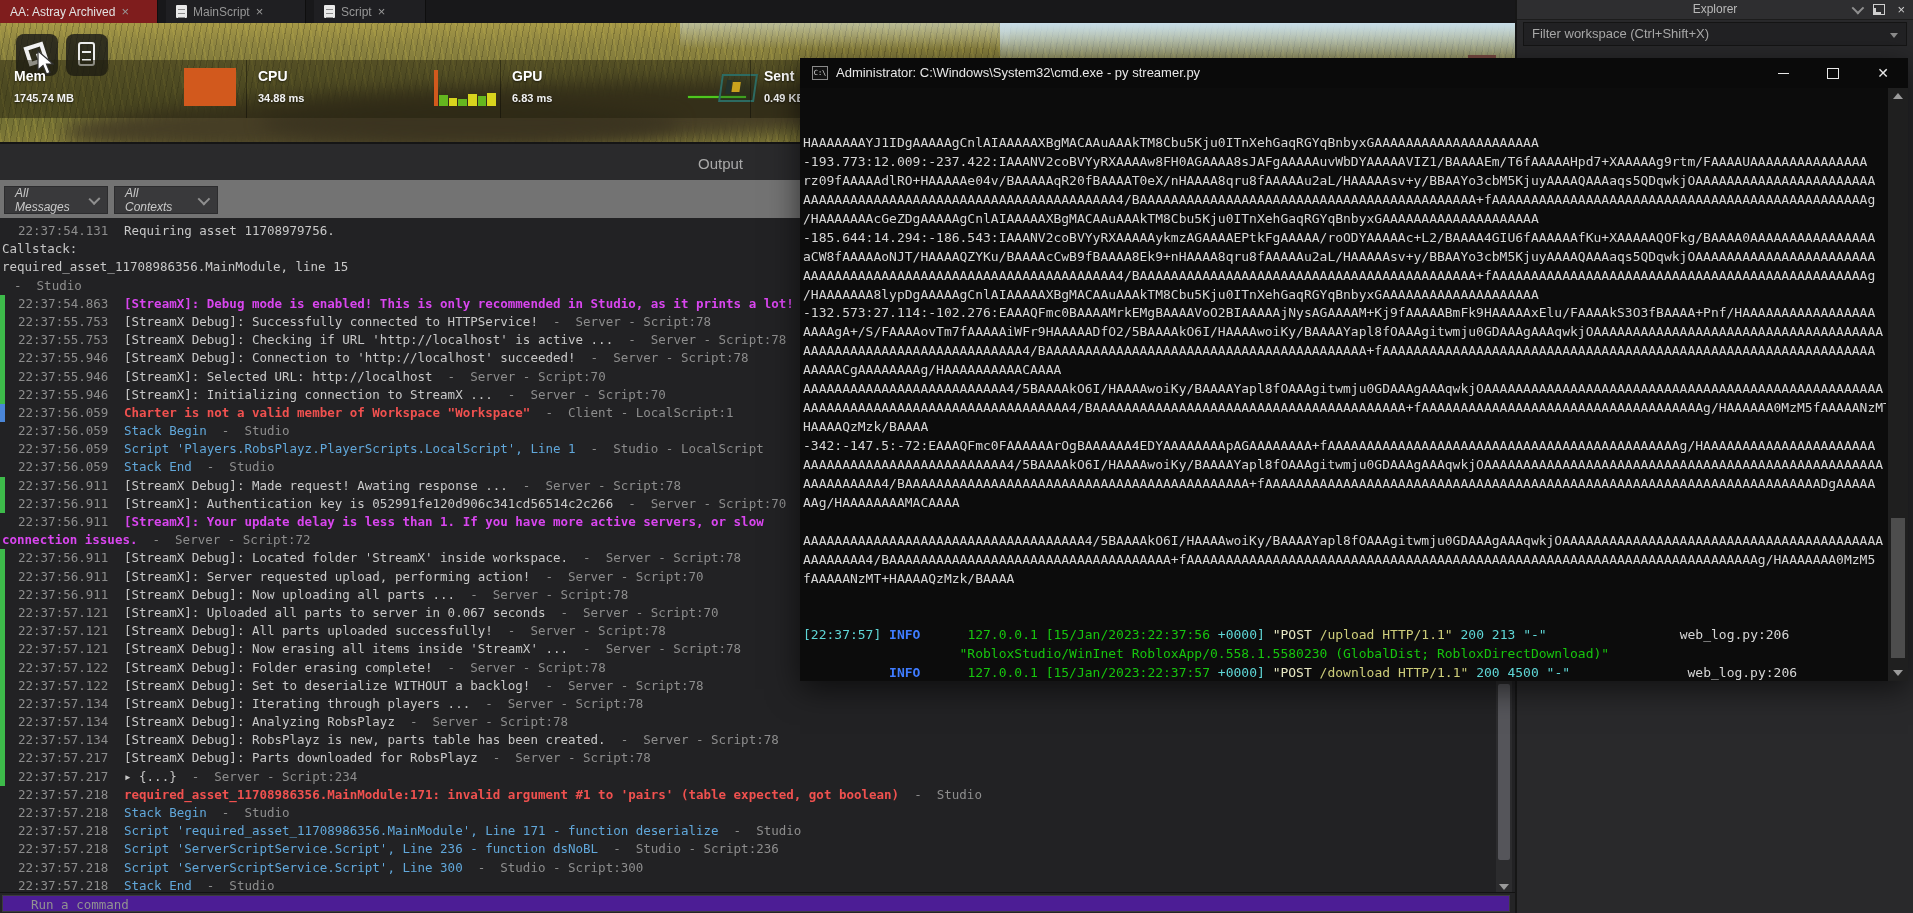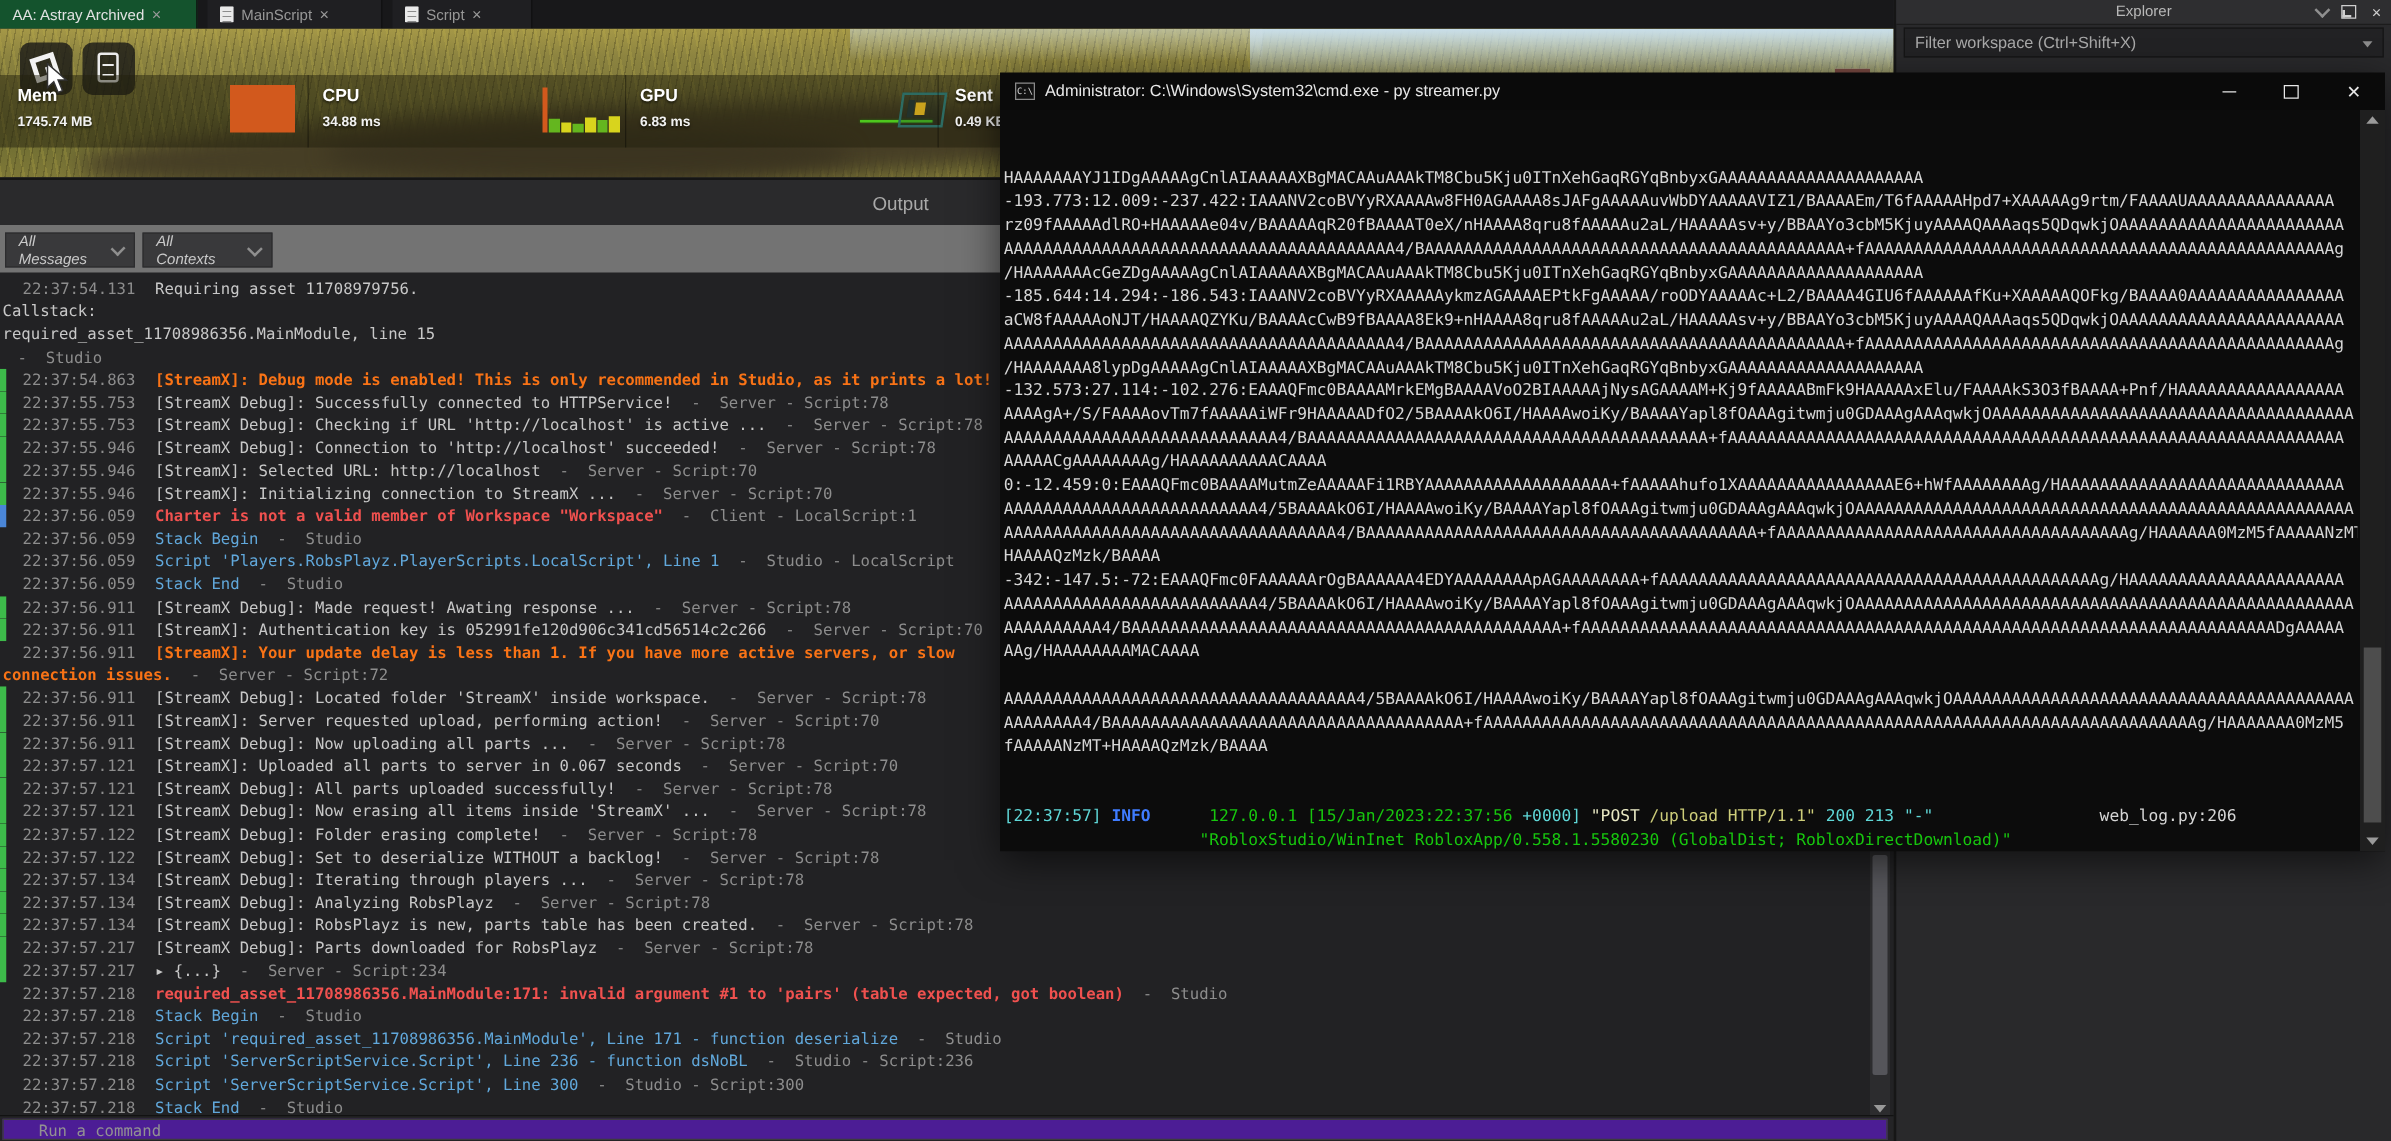--- a/index.html
+++ b/index.html
@@ -1,21 +1,21 @@
 <!DOCTYPE html>
 <html><head>
 <meta charset="utf-8">
 <style>
   html,body{margin:0;padding:0;background:#111;}
   #stage{position:relative;width:1913px;height:913px;overflow:hidden;
          font-family:"Liberation Sans",sans-serif;background:#222224;}
   
   .tabbar{position:absolute;left:0;top:0;width:1515px;height:23px;background:#18181a;border-bottom:1px solid #101010;}
   .tab{position:absolute;top:0;height:23px;display:flex;align-items:center;gap:6px;padding:0 10px;box-sizing:border-box;color:#979797;font-size:12px;background:#1f1f22;border-right:1px solid #0e0e0e;}
-  .tab.active{background:#14532d;color:#e2e2e2;}
+  .tab.active{background:#7f1d1d;color:#e2e2e2;}
   .tab .x{color:#9a9a9a;font-size:13px;line-height:1;}
   .doc-icon{display:inline-block;width:11px;height:13px;background:#e9e9e9;border-radius:1px;
     background-image:repeating-linear-gradient(180deg,transparent 0 2px,#8b8b8b 2px 3px,transparent 3px 4px);background-size:7px 100%;background-repeat:no-repeat;background-position:2px 2px,center;}
   .doc-icon{background-color:#e9e9e9;}
   
   .viewport{position:absolute;left:0;top:23px;width:1515px;height:119px;overflow:hidden;
     background:linear-gradient(180deg,#a59847 0%,#8d8440 18%,#7e783a 40%,#6f6c33 62%,#747134 82%,#7e7837 100%);}
   .vtex{position:absolute;inset:0;
     background:repeating-linear-gradient(100deg,rgba(40,36,14,.25) 0 1px,transparent 1px 6px),
                repeating-linear-gradient(80deg,rgba(197,182,74,.20) 0 2px,transparent 2px 9px);}
@@ -51,21 +51,21 @@
   #olog{position:absolute;left:0;top:218px;width:1515px;height:676px;overflow:hidden;padding-top:4px;
         font-family:"DejaVu Sans Mono","Liberation Mono",monospace;font-size:12.5px;}
   .orow{position:relative;height:18.2px;line-height:18.2px;white-space:nowrap;overflow:hidden;}
   .obar{position:absolute;left:0;top:0;width:5px;height:100%;}
   .obar.green{background:#3dbb4a;}
   .obar.blue{background:#4a86d8;}
   .ots{position:absolute;left:18px;color:#8d8d8d;}
   .omsg{display:inline-block;margin-left:124px;white-space:pre;}
   .omsg.i0{margin-left:2px;}
   .omsg.i1{margin-left:14px;}
-  .s-n{color:#c8c8c8;} .s-g{color:#8d8d8d;} .s-o{color:#f97316;font-weight:bold;}
+  .s-n{color:#c8c8c8;} .s-g{color:#8d8d8d;} .s-o{color:#d946ef;font-weight:bold;}
   .s-r{color:#f0514f;font-weight:bold;} .s-b{color:#61a8db;}
   .outscroll{position:absolute;left:1496px;top:222px;width:16px;height:672px;background:#2c2c2e;}
   .outscroll .thumb{position:absolute;left:2px;top:462px;width:12px;height:176px;background:#55555a;border-radius:2px;}
   .outscroll .down{position:absolute;left:3px;bottom:4px;width:0;height:0;border-left:5px solid transparent;border-right:5px solid transparent;border-top:6px solid #9a9a9a;}
   .cmdbarrow{position:absolute;left:0;top:892px;width:1515px;height:21px;background:#242426;border-top:1px solid #121212;}
   .cmdinput{position:absolute;left:2px;top:2px;width:1508px;height:17px;background:#4c1d95;border:1px solid #3c3c3e;color:#929292;
             font-family:"DejaVu Sans Mono","Liberation Mono",monospace;font-size:12.5px;line-height:17px;padding-left:28px;box-sizing:border-box;}
   
   .explorer{position:absolute;left:1515px;top:0;width:398px;height:913px;background:#29292b;border-left:2px solid #161616;box-sizing:border-box;}
   .exheader{position:relative;height:19px;background:#2e2e30;border-bottom:1px solid #1c1c1c;}
@@ -273,21 +273,20 @@
           <div class="crow"><span class="c-w">AAAAAAAAAAAAAAAAAAAAAAAAAAAAAAAAAAAAAAAA4/BAAAAAAAAAAAAAAAAAAAAAAAAAAAAAAAAAAAAAAAAAAA+fAAAAAAAAAAAAAAAAAAAAAAAAAAAAAAAAAAAAAAAAAAAAAAAAg</span></div>
           <div class="crow"><span class="c-w">/HAAAAAAAcGeZDgAAAAAgCnlAIAAAAAXBgMACAAuAAAkTM8Cbu5Kju0ITnXehGaqRGYqBnbyxGAAAAAAAAAAAAAAAAAAAA</span></div>
           <div class="crow"><span class="c-w">-185.644:14.294:-186.543:IAAANV2coBVYyRXAAAAAykmzAGAAAAEPtkFgAAAAA/roODYAAAAAc+L2/BAAAA4GIU6fAAAAAAfKu+XAAAAAQOFkg/BAAAA0AAAAAAAAAAAAAAAA</span></div>
           <div class="crow"><span class="c-w">aCW8fAAAAAoNJT/HAAAAQZYKu/BAAAAcCwB9fBAAAA8Ek9+nHAAAA8qru8fAAAAAu2aL/HAAAAAsv+y/BBAAYo3cbM5KjuyAAAAQAAAaqs5QDqwkjOAAAAAAAAAAAAAAAAAAAAAAA</span></div>
           <div class="crow"><span class="c-w">AAAAAAAAAAAAAAAAAAAAAAAAAAAAAAAAAAAAAAAA4/BAAAAAAAAAAAAAAAAAAAAAAAAAAAAAAAAAAAAAAAAAAA+fAAAAAAAAAAAAAAAAAAAAAAAAAAAAAAAAAAAAAAAAAAAAAAAAg</span></div>
           <div class="crow"><span class="c-w">/HAAAAAAA8lypDgAAAAAgCnlAIAAAAAXBgMACAAuAAAkTM8Cbu5Kju0ITnXehGaqRGYqBnbyxGAAAAAAAAAAAAAAAAAAAA</span></div>
           <div class="crow"><span class="c-w">-132.573:27.114:-102.276:EAAAQFmc0BAAAAMrkEMgBAAAAVoO2BIAAAAAjNysAGAAAAM+Kj9fAAAAABmFk9HAAAAAxElu/FAAAAkS3O3fBAAAA+Pnf/HAAAAAAAAAAAAAAAAA</span></div>
           <div class="crow"><span class="c-w">AAAAgA+/S/FAAAAovTm7fAAAAAiWFr9HAAAAADfO2/5BAAAAkO6I/HAAAAwoiKy/BAAAAYapl8fOAAAgitwmju0GDAAAgAAAqwkjOAAAAAAAAAAAAAAAAAAAAAAAAAAAAAAAAAAAAA</span></div>
           <div class="crow"><span class="c-w">AAAAAAAAAAAAAAAAAAAAAAAAAAAA4/BAAAAAAAAAAAAAAAAAAAAAAAAAAAAAAAAAAAAAAAAA+fAAAAAAAAAAAAAAAAAAAAAAAAAAAAAAAAAAAAAAAAAAAAAAAAAAAAAAAAAAAAAAA</span></div>
           <div class="crow"><span class="c-w">AAAAACgAAAAAAAAg/HAAAAAAAAAACAAAA</span></div>
-          <div class="crow"><span class="c-w">0:-12.459:0:EAAAQFmc0BAAAAMutmZeAAAAAFi1RBYAAAAAAAAAAAAAAAAAAA+fAAAAAhufo1XAAAAAAAAAAAAAAAAE6+hWfAAAAAAAAg/HAAAAAAAAAAAAAAAAAAAAAAAAAAAAA</span></div>
           <div class="crow"><span class="c-w">AAAAAAAAAAAAAAAAAAAAAAAAAA4/5BAAAAkO6I/HAAAAwoiKy/BAAAAYapl8fOAAAgitwmju0GDAAAgAAAqwkjOAAAAAAAAAAAAAAAAAAAAAAAAAAAAAAAAAAAAAAAAAAAAAAAAAAA</span></div>
           <div class="crow"><span class="c-w">AAAAAAAAAAAAAAAAAAAAAAAAAAAAAAAAAA4/BAAAAAAAAAAAAAAAAAAAAAAAAAAAAAAAAAAAAAAAA+fAAAAAAAAAAAAAAAAAAAAAAAAAAAAAAAAAAAAg/HAAAAAA0MzM5fAAAAANzMT+</span></div>
           <div class="crow"><span class="c-w">HAAAAQzMzk/BAAAA</span></div>
           <div class="crow"><span class="c-w">-342:-147.5:-72:EAAAQFmc0FAAAAAArOgBAAAAAA4EDYAAAAAAAApAGAAAAAAAA+fAAAAAAAAAAAAAAAAAAAAAAAAAAAAAAAAAAAAAAAAAAAAAg/HAAAAAAAAAAAAAAAAAAAAAA</span></div>
           <div class="crow"><span class="c-w">AAAAAAAAAAAAAAAAAAAAAAAAAA4/5BAAAAkO6I/HAAAAwoiKy/BAAAAYapl8fOAAAgitwmju0GDAAAgAAAqwkjOAAAAAAAAAAAAAAAAAAAAAAAAAAAAAAAAAAAAAAAAAAAAAAAAAAA</span></div>
           <div class="crow"><span class="c-w">AAAAAAAAAA4/BAAAAAAAAAAAAAAAAAAAAAAAAAAAAAAAAAAAAAAAAAAAA+fAAAAAAAAAAAAAAAAAAAAAAAAAAAAAAAAAAAAAAAAAAAAAAAAAAAAAAAAAAAAAAAAAAAAAAADgAAAAA</span></div>
           <div class="crow"><span class="c-w">AAg/HAAAAAAAAMACAAAA</span></div>
           <div class="crow"><span class="c-w"></span></div>
           <div class="crow"><span class="c-w">AAAAAAAAAAAAAAAAAAAAAAAAAAAAAAAAAAAA4/5BAAAAkO6I/HAAAAwoiKy/BAAAAYapl8fOAAAgitwmju0GDAAAgAAAqwkjOAAAAAAAAAAAAAAAAAAAAAAAAAAAAAAAAAAAAAAAAA</span></div>
           <div class="crow"><span class="c-w">AAAAAAAA4/BAAAAAAAAAAAAAAAAAAAAAAAAAAAAAAAAAAAA+fAAAAAAAAAAAAAAAAAAAAAAAAAAAAAAAAAAAAAAAAAAAAAAAAAAAAAAAAAAAAAAAAAAAAAAAAAg/HAAAAAAA0MzM5</span></div>

